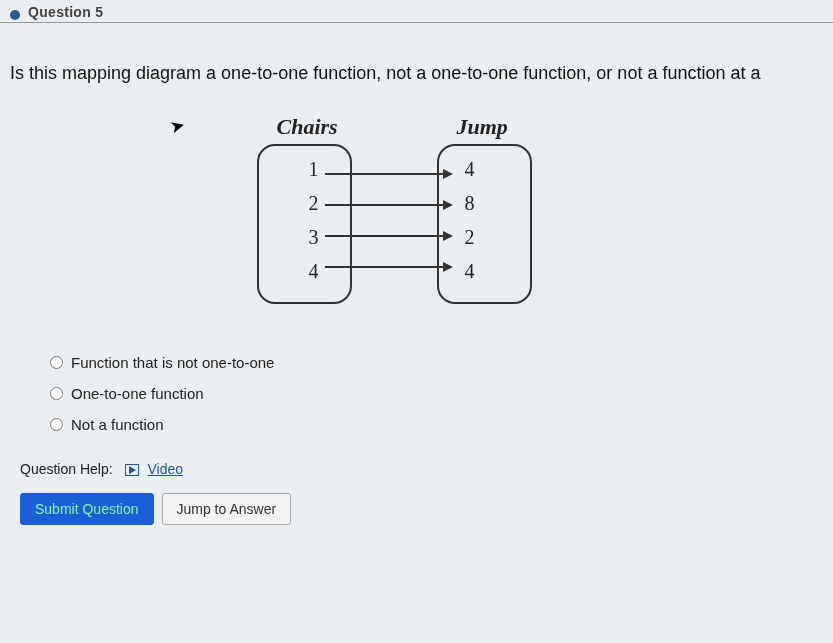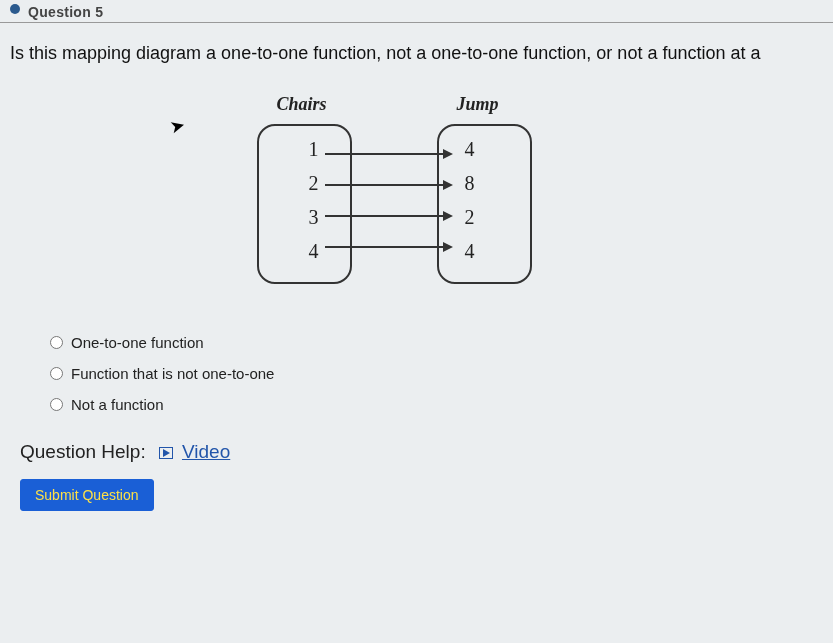--- a/index.html
+++ b/index.html
@@ -8,21 +8,21 @@
       background: #ebeef0;
       color: #222;
       width: 833px;
       height: 643px;
       overflow: hidden;
     }
     .top-partial {
       border-bottom: 1px solid #999;
       padding: 4px 10px 2px;
       display: flex;
-      align-items: flex-start;
+      align-items: flex-end;
       gap: 8px;
     }
     .bullet {
       width: 10px; height: 10px;
       border-radius: 50%;
       background: #2b5a8e;
     }
     .q-label {
       font-weight: bold;
       color: #444;
@@ -30,37 +30,38 @@
       letter-spacing: 0.3px;
     }
     .content {
       padding: 20px 10px 10px 10px;
     }
     .prompt {
       font-size: 18px;
       color: #111;
       margin-bottom: 30px;
       white-space: nowrap;
+      margin-top: 20px;
     }
     .diagram-wrap {
       display: flex;
       justify-content: center;
       margin-bottom: 40px;
     }
     .diagram {
       position: relative;
       width: 320px;
       height: 200px;
     }
     .set-label {
       position: absolute;
       top: 0;
       font-style: italic;
       font-family: "Times New Roman", serif;
-      font-size: 18px;
+      font-size: 22px;
       font-weight: bold;
       color: #222;
     }
     .label-left { left: 20px; }
     .label-right { left: 200px; }
     .bubble {
       position: absolute;
       top: 30px;
       width: 95px;
       height: 160px;
@@ -126,21 +127,21 @@
     }
     .radio {
       width: 13px; height: 13px;
       border: 1px solid #777;
       border-radius: 50%;
       background: #fff;
       flex-shrink: 0;
     }
     .help-row {
       margin: 0 0 16px 10px;
-      font-size: 19px;
+      font-size: 14px;
       color: #222;
     }
     .video-link {
       color: #2255aa;
       text-decoration: underline;
       cursor: pointer;
       margin-left: 6px;
     }
     .play-box {
       display: inline-block;
@@ -165,21 +166,21 @@
       gap: 8px;
     }
     .btn {
       padding: 7px 14px;
       font-size: 14px;
       border-radius: 3px;
       cursor: pointer;
     }
     .btn-primary {
       background: #1a5fd6;
-      color: #fde047;
+      color: #86efac;
       border: 1px solid #1a5fd6;
     }
     .btn-secondary {
       background: #f3f3f3;
       color: #333;
       border: 1px solid #aaa;
     }
   </style>
 </head>
 <body>
@@ -230,34 +231,35 @@
             <div class="arrow-line"></div>
             <div class="arrow-head"></div>
           </div>
       </div>
     </div>
   </div>
 
   <div class="options">
     <div class="opt">
       <span class="radio"></span>
-      <span>One-to-one function</span>
+      <span>Function that is not one-to-one</span>
     </div>
     <div class="opt">
       <span class="radio"></span>
-      <span>Function that is not one-to-one</span>
+      <span>One-to-one function</span>
     </div>
     <div class="opt">
       <span class="radio"></span>
       <span>Not a function</span>
     </div>
   </div>
 
   <div class="help-row">
     <span>Question Help:</span>
     <span class="play-box"></span><span class="video-link">Video</span>
   </div>
 
   <div class="btn-row">
     <button class="btn btn-primary">Submit Question</button>
+    <button class="btn btn-secondary">Jump to Answer</button>
   </div>
 
 </div>
 
 </body></html>

